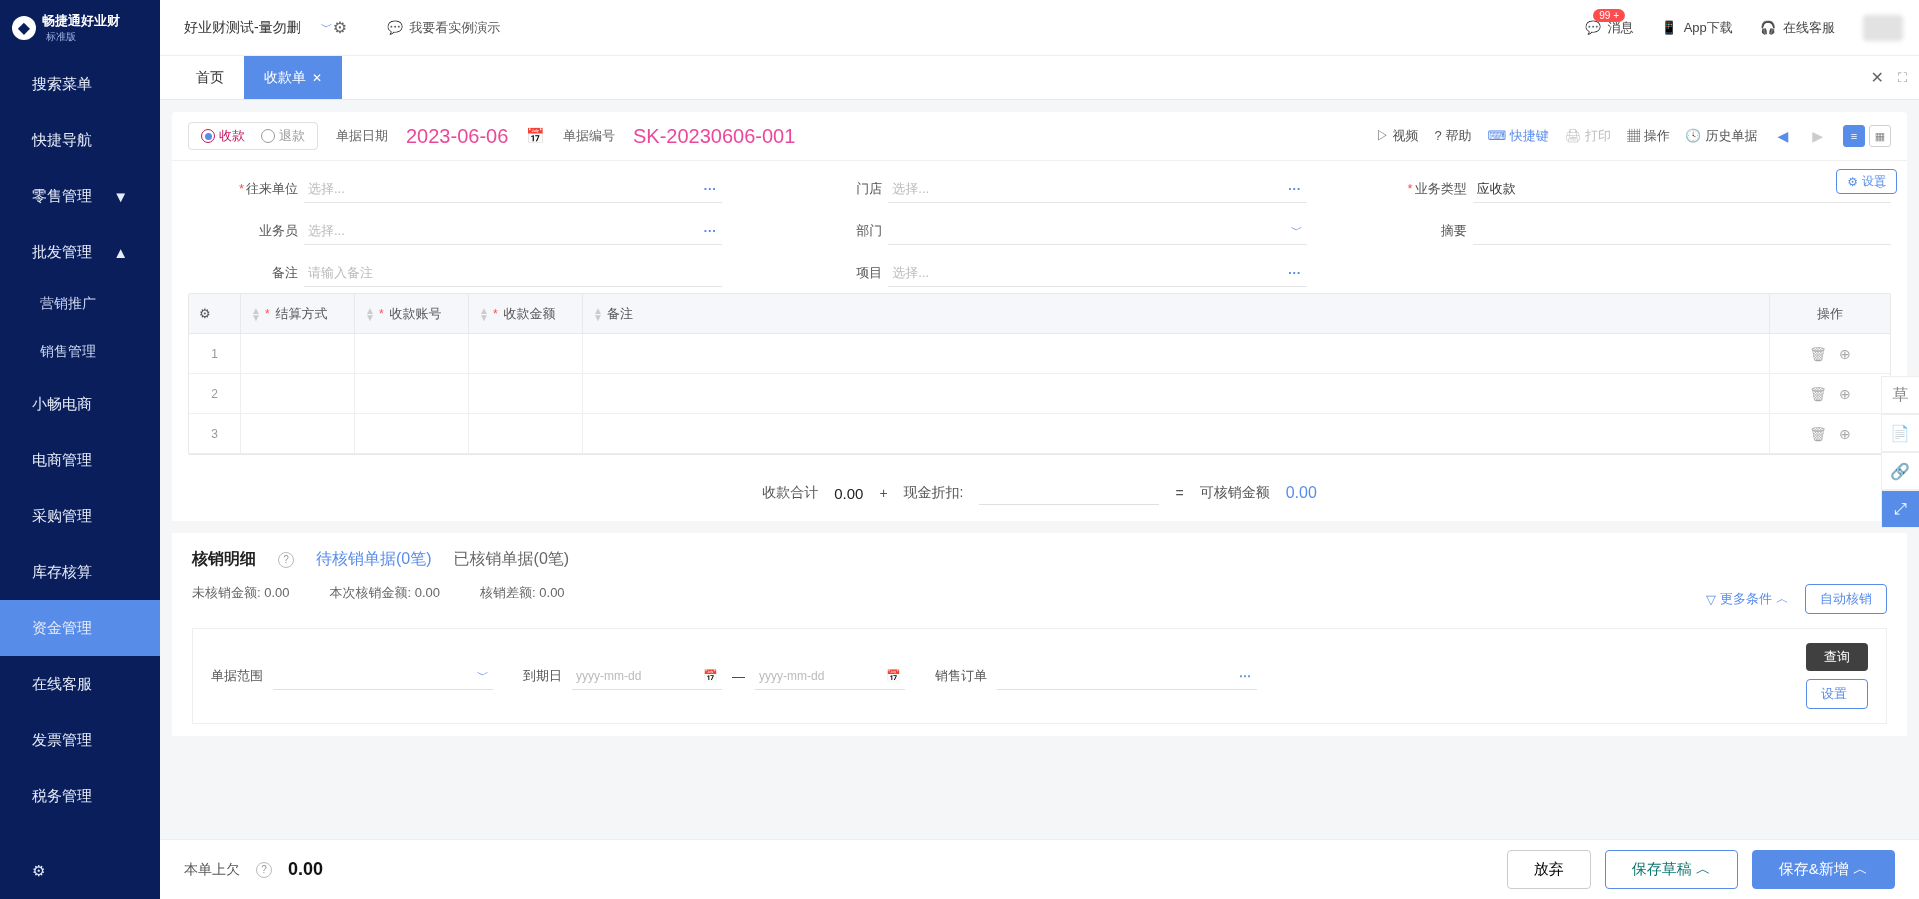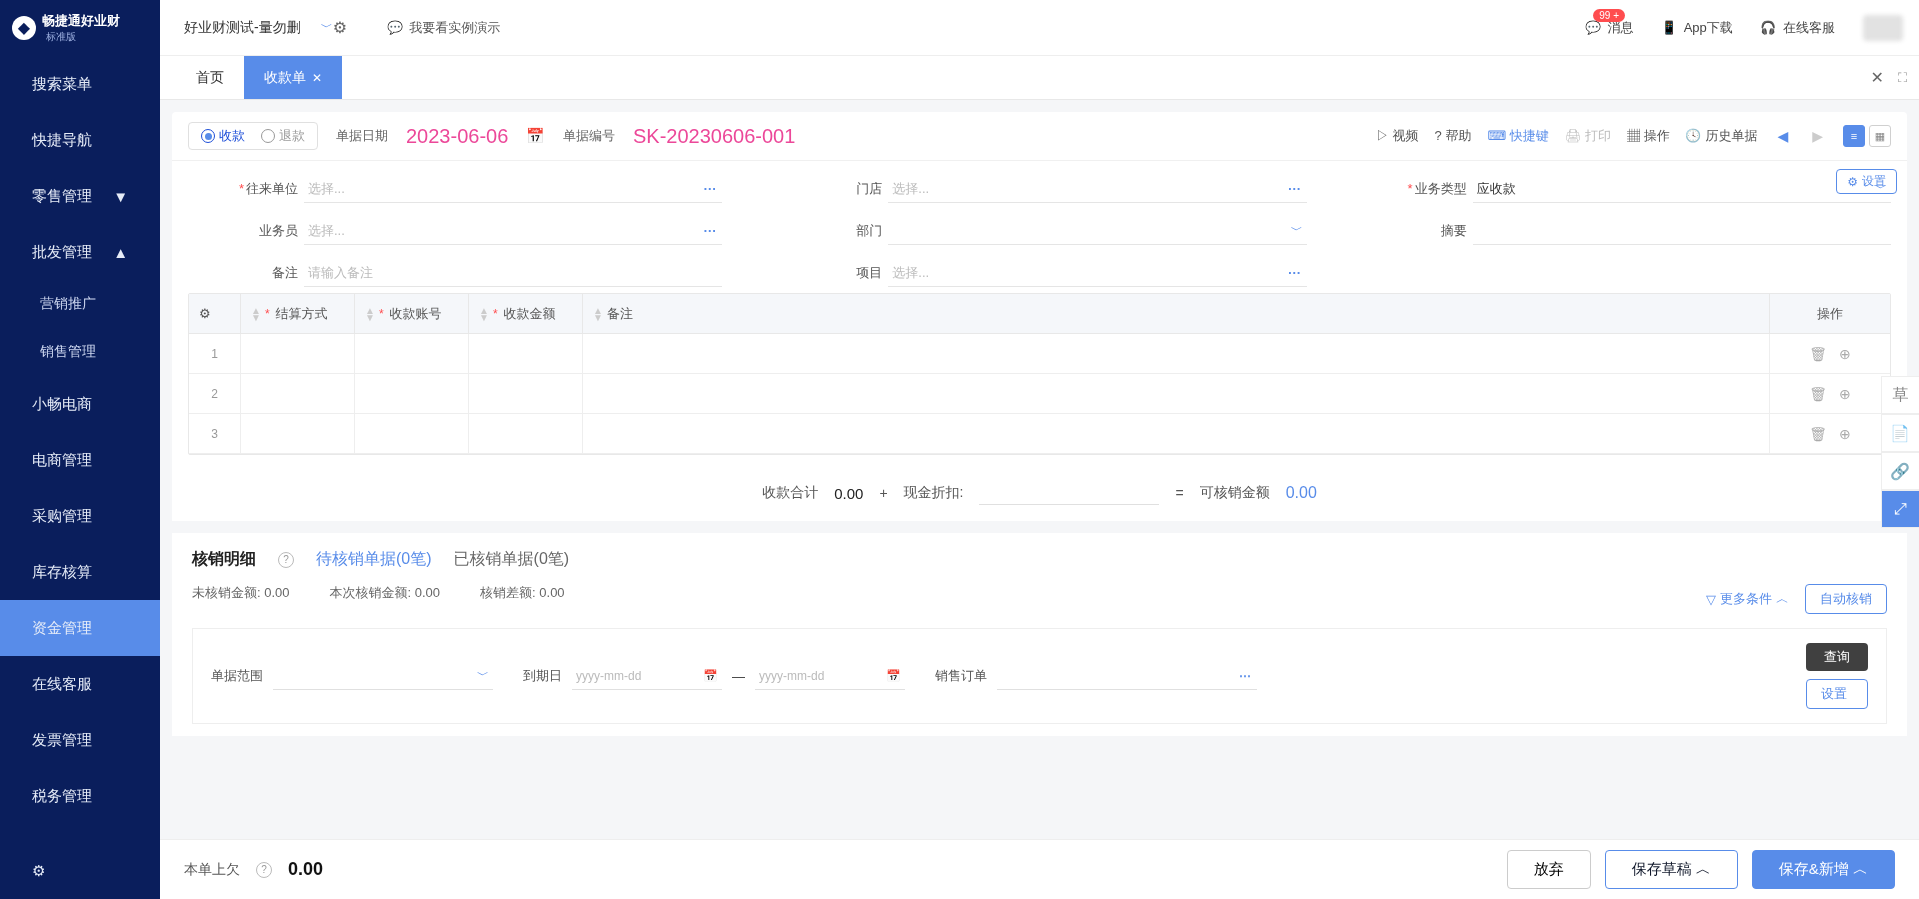--- a/index.html
+++ b/index.html
@@ -35,21 +35,21 @@
 .tabs { height:44px; background:#fff; display:flex; align-items:stretch; border-bottom:1px solid #e8e8e8; padding-left:16px; }
 .tab { display:flex; align-items:center; padding:0 20px; font-size:14px; color:#333; gap:6px; }
 .tab.active { background:#588CE9; color:#fff; }
 .tab .close { font-size:12px; }
 .tabs-right { margin-left:auto; display:flex; align-items:center; gap:14px; padding-right:12px; color:#999; }
 
 
 .toolbar { background:#fff; margin:12px 12px 0 12px; border-radius:4px 4px 0 0; padding:10px 16px; display:flex; align-items:center; gap:18px; border-bottom:1px solid #f0f0f0; }
 .radio-group { display:flex; align-items:center; gap:16px; border:1px solid #e0e0e0; border-radius:4px; padding:4px 12px; }
 .radio { display:flex; align-items:center; gap:4px; color:#999; }
-.radio.checked { color:#1d4ed8;justify-content:flex-end; }
+.radio.checked { color:#be185d;justify-content:flex-end; }
 .radio-dot { width:14px; height:14px; border-radius:50%; border:1.5px solid currentColor; display:flex; align-items:center; justify-content:center; }
 .radio.checked .radio-dot::after { content:""; width:7px; height:7px; border-radius:50%; background:#588CE9; }
 .tb-label { color:#666; font-size:13px; }
 .tb-value { font-size:20px; color:#ec4899; }
 .cal { color:#588CE9; font-size:15px; }
 .tb-actions { margin-left:auto; display:flex; align-items:center; gap:16px; color:#555; font-size:13px; }
 .tb-actions .muted { color:#bbb; }
 .arrow-btn { color:#588CE9; font-size:14px; padding:0 4px; }
 .vm { display:flex; gap:4px; }
 .vm-b { width:22px; height:22px; border:1px solid #d0d0d0; border-radius:3px; display:flex; align-items:center; justify-content:center; font-size:11px; color:#888; }
@@ -108,21 +108,21 @@
 .vf-date { display:flex; align-items:center; gap:10px; }
 .vf-date .dinp { border-bottom:1px solid #e0e0e0; height:28px; width:150px; display:flex; align-items:center; justify-content:space-between; color:#bbb; font-size:12px; padding:0 4px; }
 .vf-act-col { margin-left:auto; display:flex; flex-direction:column; gap:8px; }
 
 
 .footer { position:absolute; left:0; right:0; bottom:0; height:60px; background:#fff; border-top:1px solid #eee; display:flex; align-items:center; padding:0 24px; gap:14px; }
 .footer-left { display:flex; align-items:center; gap:16px; color:#555; font-size:14px; }
 .footer-left .amt { font-size:18px; font-weight:700; color:#111; }
 .footer-right { margin-left:auto; display:flex; gap:14px;padding-left:27px; }
 .btn-lg { padding:9px 26px; border-radius:4px; font-size:15px; border:1px solid #ccc; background:#fff; }
-.btn-lg.outline-p { border-color:#588CE9; color:#0f172a; }
+.btn-lg.outline-p { border-color:#588CE9; color:#0f766e; }
 .btn-lg.primary { background:#588CE9; color:#fff; border-color:#588CE9; }
 
 
 .float-rail { position:absolute; right:0; top:320px; display:flex; flex-direction:column; gap:0; }
 .float-btn { width:38px; height:38px; background:#fff; border:1px solid #eee; border-right:none; display:flex; align-items:center; justify-content:center; color:#888; font-size:16px; }
 .float-btn.active { background:#588CE9; color:#fff; }
 
 .icon { font-style: normal; }
 </style>
 </head>

